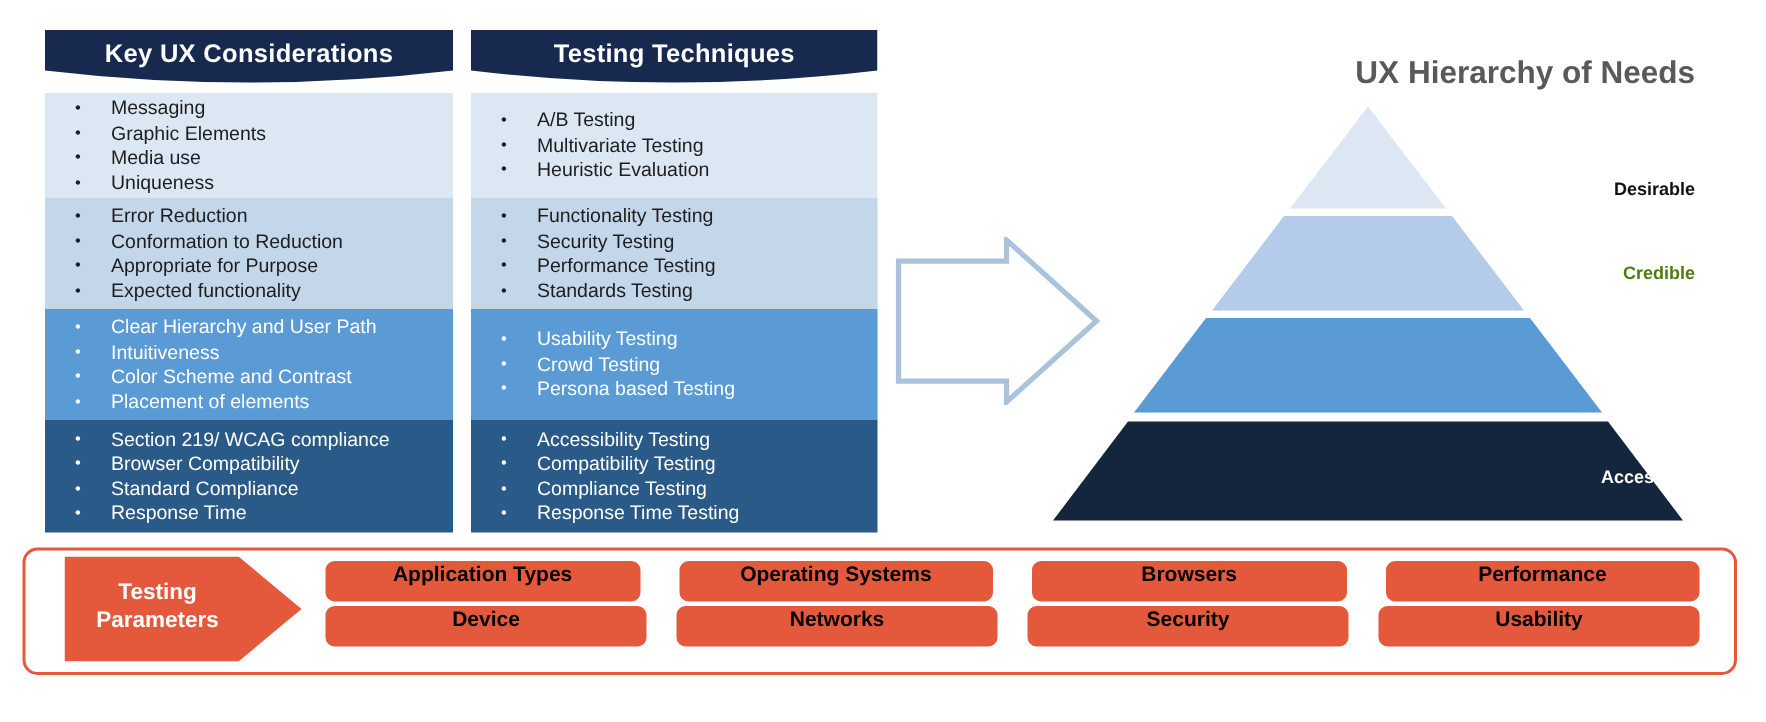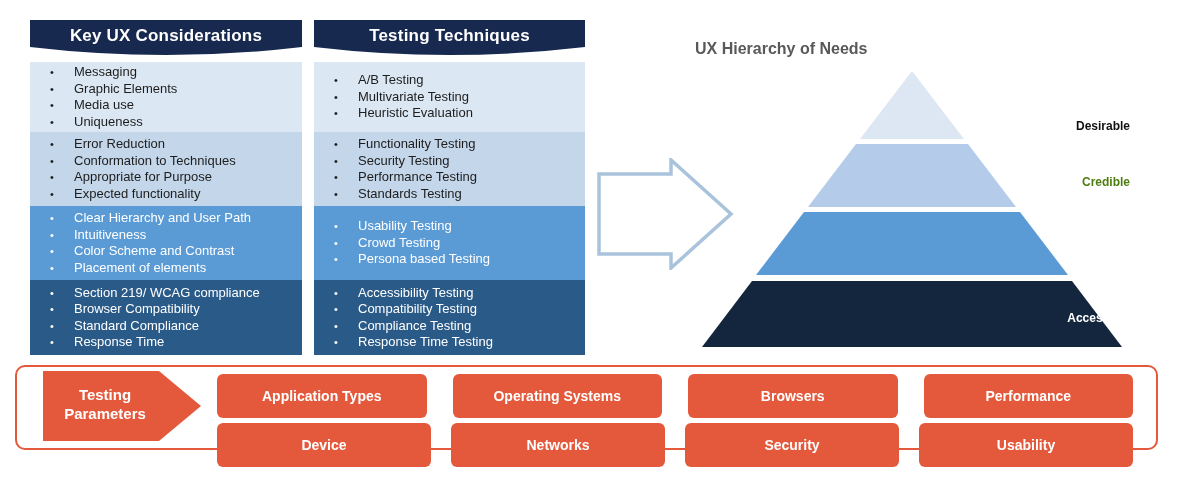--- a/index.html
+++ b/index.html
@@ -37,22 +37,22 @@
   .tone-3,.tone-4{color:#ffffff;}
   .bullet-row{display:flex;align-items:flex-start;padding:0 6px 0 20px;line-height:16.5px;font-size:13px;}
   .bullet{width:24px;flex:0 0 24px;font-size:11px;line-height:16.5px;}
   .bullet-text{flex:1;}
   
   .flow-arrow{position:absolute;left:597px;top:158px;width:138px;height:112px;}
   .flow-arrow polygon{fill:#ffffff;stroke:var(--arrow-outline);stroke-width:3.5;stroke-linejoin:miter;}
   
   .pyramid-area{position:absolute;left:695px;top:34px;width:435px;height:320px;}
   .pyramid-title{
-    position:absolute;left:0;top:0;width:100%;height:30px;text-align:left;
-    color:var(--title-gray);font-weight:bold;font-size:16px;line-height:30px;
+    position:absolute;left:0;top:0;width:100%;height:30px;text-align:right;
+    color:var(--title-gray);font-weight:bold;font-size:21px;line-height:30px;
   }
   .pyramid-svg{position:absolute;left:0;top:34px;width:435px;height:285px;}
   .lvl-label{position:absolute;left:0;width:100%;text-align:right;font-weight:bold;font-size:12px;line-height:22px;}
   .lvl-0{top:81px;color:#111111;}
   .lvl-1{top:137px;color:#4d7c0f;}
   .lvl-2{top:200px;color:#ffffff;}
   .lvl-3{top:273px;color:#ffffff;}
   
   .params-box{
     position:absolute;left:15px;top:365px;width:1143px;height:85px;box-sizing:border-box;
@@ -60,25 +60,25 @@
   }
   .params-arrow{position:absolute;left:11px;top:4px;width:160px;height:70px;margin-left:15px;}
   .params-arrow svg{position:absolute;left:0;top:0;width:100%;height:100%;}
   .params-arrow polygon{fill:var(--accent-red);}
   .params-arrow-label{
     position:absolute;left:0;top:14px;width:124px;text-align:center;
     color:#ffffff;font-weight:bold;font-size:15px;line-height:19px;
   }
   .param-row{position:absolute;left:200px;width:916px;display:flex;gap:26px;}
   .param-row.row-1{top:7px;}
-  .param-row.row-2{top:56px;gap:20px;}
+  .param-row.row-2{top:37px;gap:20px;}
   .param-btn{
-    flex:1;height:44px;border-radius:6px;background:var(--accent-red);
-    display:flex;align-items:center;justify-content:center;
-    color:#ffffff;font-weight:bold;font-size:14px;
+    flex:1;height:27px;border-radius:6px;background:var(--accent-red);
+    display:flex;align-items:flex-start;justify-content:center;
+    color:#000000;font-weight:bold;font-size:14px;
   }
 </style>
 </head>
 <body>
 
 <div class="canvas">
 
   <section class="col col-1">
     <div class="banner">
       <svg viewBox="0 0 272 40" preserveAspectRatio="none">
@@ -106,21 +106,21 @@
         </div>
       </div>
     <div class="block tone-2">
 
     <div class="bullet-row">
           <span class="bullet">•</span>
           <span class="bullet-text">Error Reduction</span>
         </div>
         <div class="bullet-row">
           <span class="bullet">•</span>
-          <span class="bullet-text">Conformation to Techniques</span>
+          <span class="bullet-text">Conformation to Reduction</span>
         </div>
         <div class="bullet-row">
           <span class="bullet">•</span>
           <span class="bullet-text">Appropriate for Purpose</span>
         </div>
         <div class="bullet-row">
           <span class="bullet">•</span>
           <span class="bullet-text">Expected functionality</span>
         </div>
       </div>

